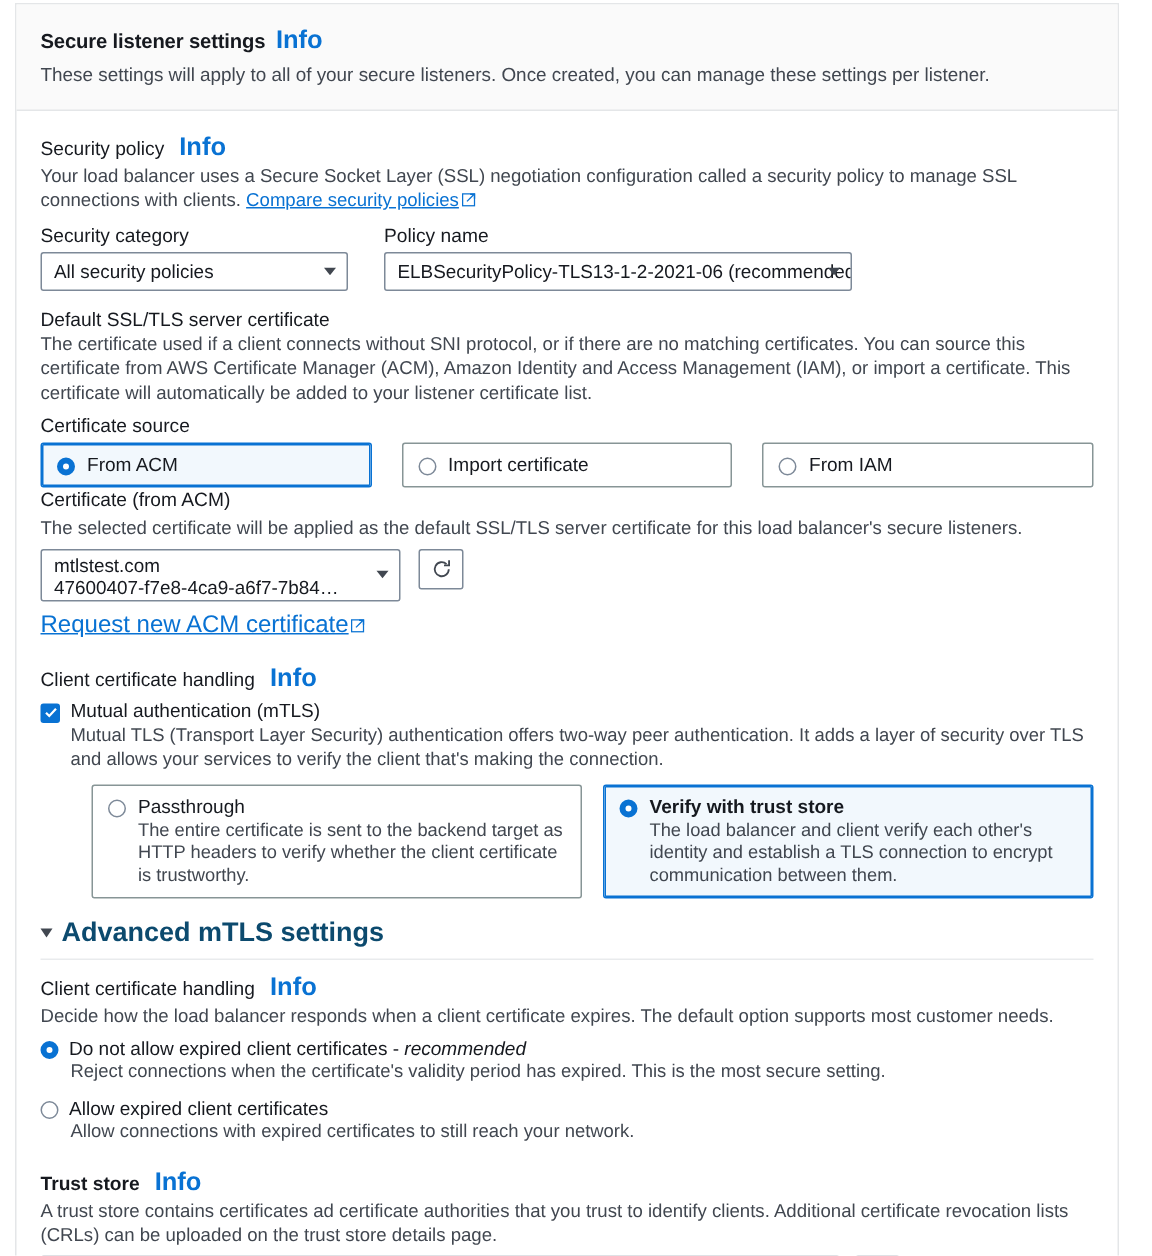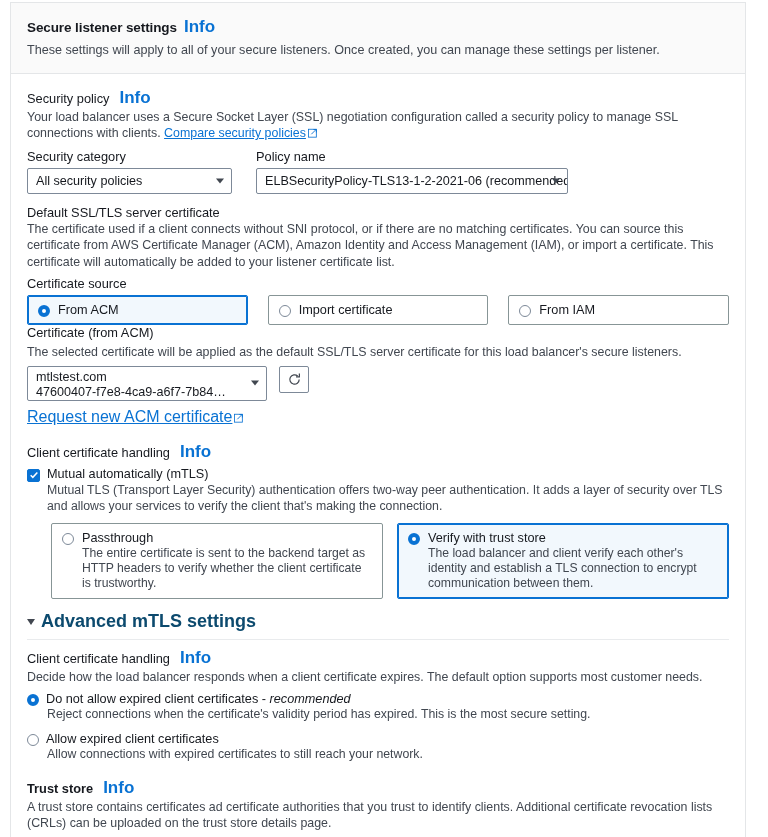--- a/index.html
+++ b/index.html
@@ -297,36 +297,36 @@
           <span class="field-label">Client certificate handling</span>
           <a class="info-link info-sep">Info</a>
         </div>
 
         <div class="checkrow">
           <span class="checkbox">
             <svg width="10" height="10" viewBox="0 0 12 12">
                 <path d="M2 6.2 L4.6 8.8 L10 3" fill="none" stroke="#ffffff" stroke-width="1.8"></path>
               </svg>
           </span>
-          <span class="check-label">Mutual automatically (mTLS)</span>
+          <span class="check-label">Mutual authentication (mTLS)</span>
         </div>
         <div class="check-desc">Mutual TLS (Transport Layer Security) authentication offers two-way peer authentication. It adds a layer of security over TLS and allows your services to verify the client that's making the connection.</div>
 
-        <div class="tile-row2" style="margin-left:24px; margin-top:8px;">
+        <div class="tile-row2" style="margin-left:34px; margin-top:8px;">
           <div class="tile tile-box">
             <span class="radio"></span>
             <span>
               <span class="t-title" style="display:block;">Passthrough</span>
               <span class="t-desc" style="display:block;">The entire certificate is sent to the backend target as HTTP headers to verify whether the client certificate is trustworthy.</span>
             </span>
           </div>
           <div class="tile tile-box selected">
             <span class="radio on"></span>
             <span>
-              <span class="t-title" style="display:block;">Verify with trust store</span>
+              <span class="t-title" style="display:block;font-weight:bold;">Verify with trust store</span>
               <span class="t-desc" style="display:block;">The load balancer and client verify each other's identity and establish a TLS connection to encrypt communication between them.</span>
             </span>
           </div>
         </div>
       </div>
 
       <div class="expander">
         <span class="tri"></span>
         <span class="ex-label">Advanced mTLS settings</span>
       </div>

